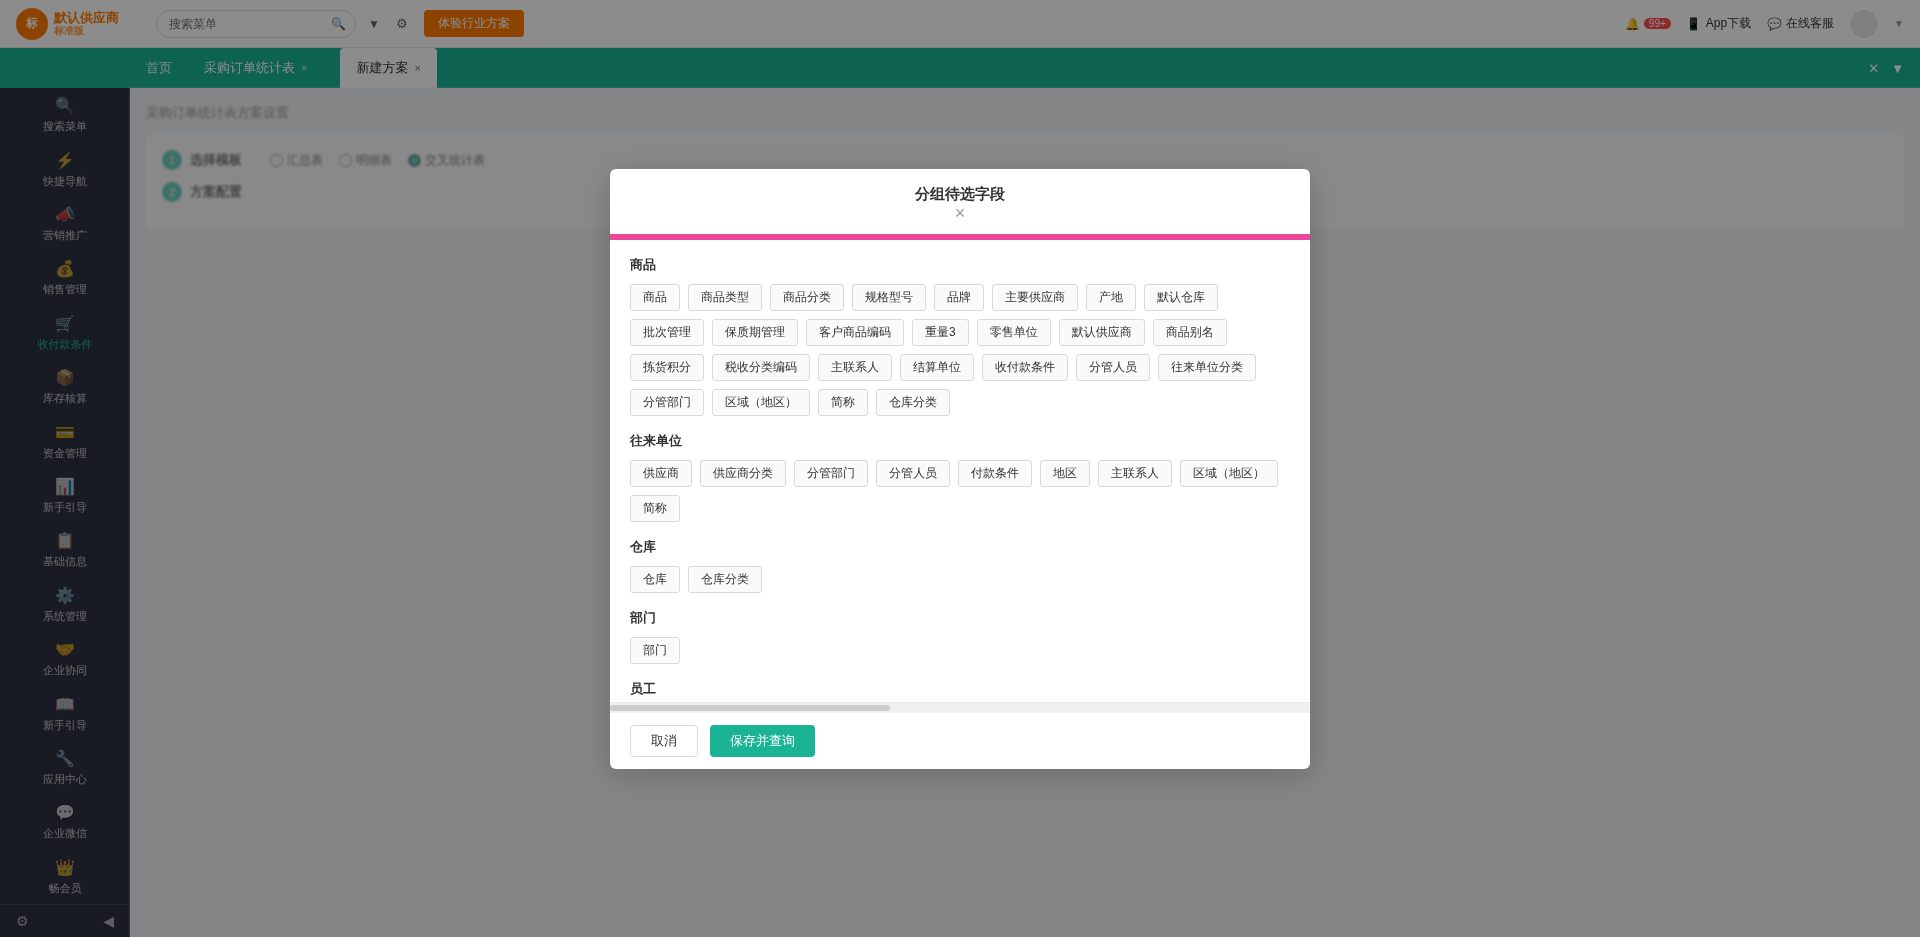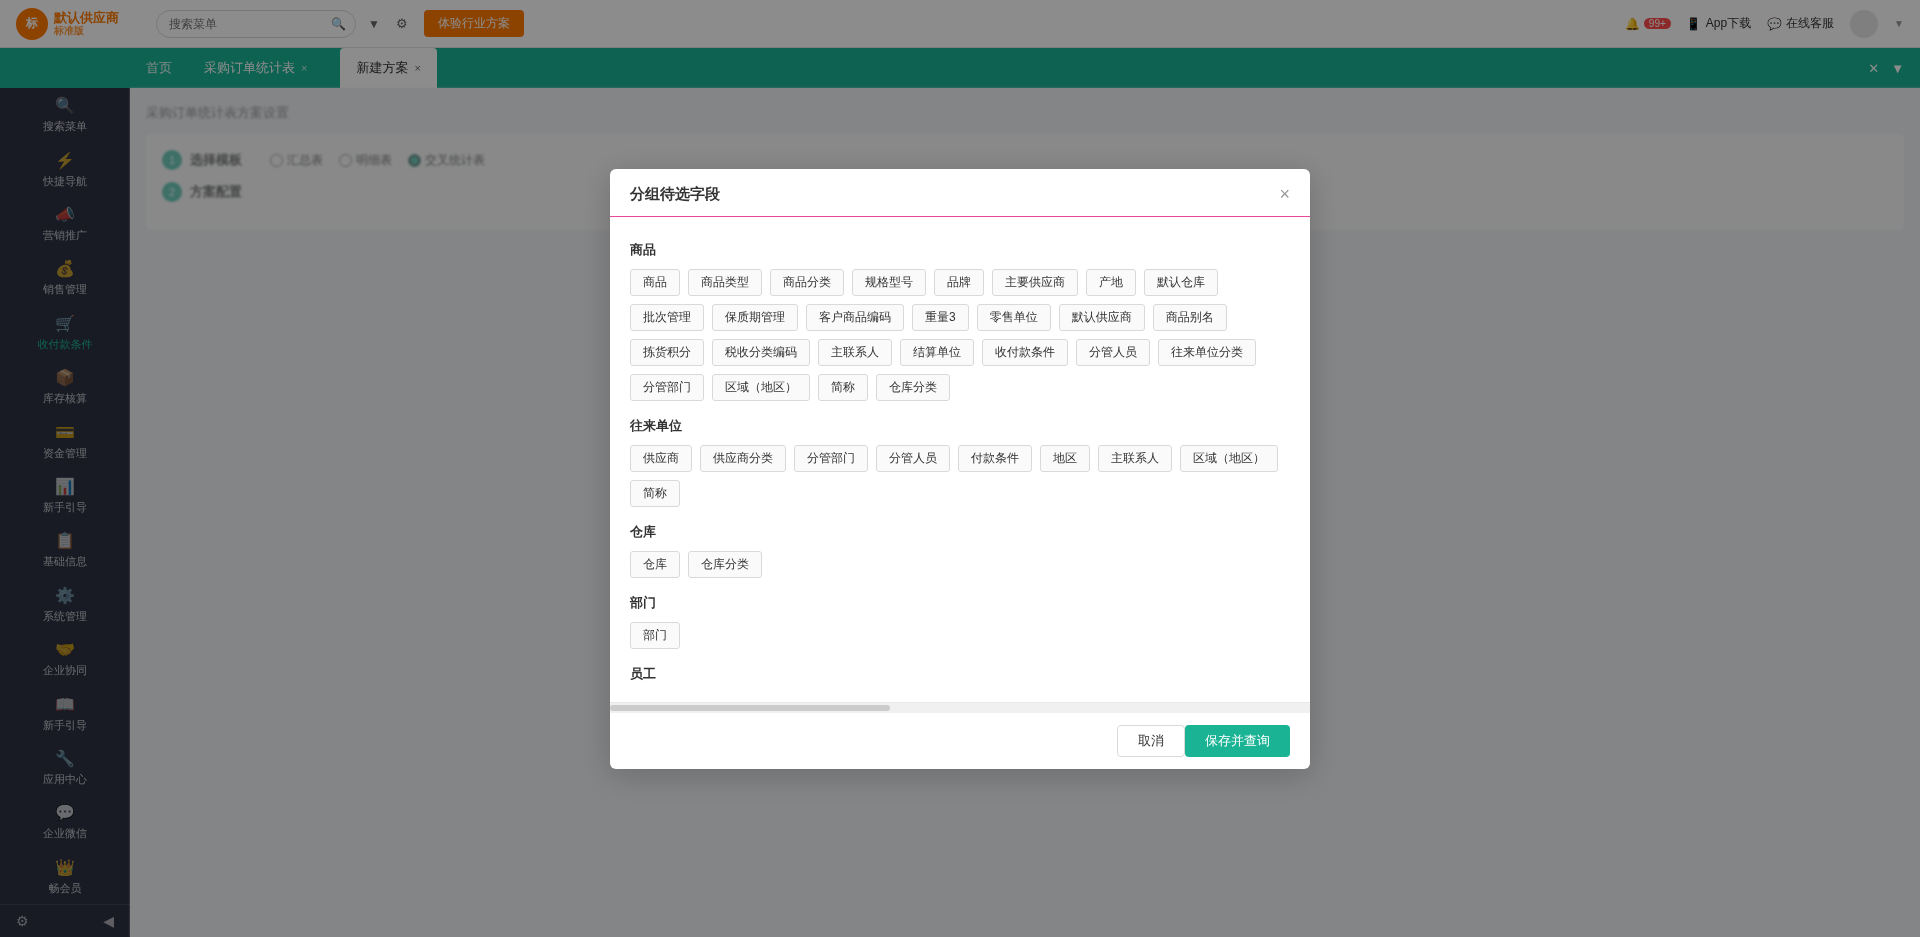--- a/index.html
+++ b/index.html
@@ -49,25 +49,25 @@
     .step-label { font-size: 13px; font-weight: bold; }
     .template-options { display: flex; gap: 16px; margin-left: 28px; }
     .radio-item { display: flex; align-items: center; gap: 4px; font-size: 12px; }
     .radio-item input { accent-color: #1ab394; }
 
     
     .overlay { position: fixed; top: 0; left: 0; right: 0; bottom: 0; background: rgba(0,0,0,0.45); z-index: 200; display: flex; align-items: center; justify-content: center; }
     
     
     .modal { background: white; border-radius: 6px; width: 700px; max-height: 600px; display: flex; flex-direction: column; position: relative; box-shadow: 0 6px 32px rgba(0,0,0,0.2); }
-    .modal-header { padding: 16px 20px 12px; border-bottom: 1px solid #ec4899; display: flex; align-items: center; justify-content: space-between; flex-shrink: 0; }
+    .modal-header { padding: 16px 20px 12px; border-bottom: 6px solid #ec4899; display: flex; align-items: center; justify-content: space-between; flex-shrink: 0; flex-direction: column; }
     .modal-title { font-size: 15px; font-weight: bold; color: #333; }
     .modal-close { cursor: pointer; color: #999; font-size: 18px; line-height: 1; }
-    .modal-body { flex: 1; overflow-y: auto; padding: 24px 20px; }
-    .modal-footer { padding: 12px 20px; border-top: 1px solid #f0f0f0; display: flex; justify-content: flex-end; flex-shrink: 0; }
+    .modal-body { flex: 1; overflow-y: auto; padding: 16px 20px; }
+    .modal-footer { padding: 12px 20px; border-top: 1px solid #f0f0f0; display: flex; gap: 12px; flex-shrink: 0; }
     
     
     .section-title { font-size: 13px; font-weight: bold; color: #333; margin-bottom: 10px; margin-top: 16px; }
     .section-title:first-child { margin-top: 0; }
     .field-grid { display: flex; flex-wrap: wrap; gap: 8px; margin-bottom: 8px; }
     .field-tag { border: 1px solid #d9d9d9; border-radius: 3px; padding: 4px 12px; font-size: 12px; color: #333; cursor: pointer; background: #fafafa; white-space: nowrap; }
     
     
     .modal-body::-webkit-scrollbar { width: 6px; }
     .modal-body::-webkit-scrollbar-track { background: #f0f0f0; }

